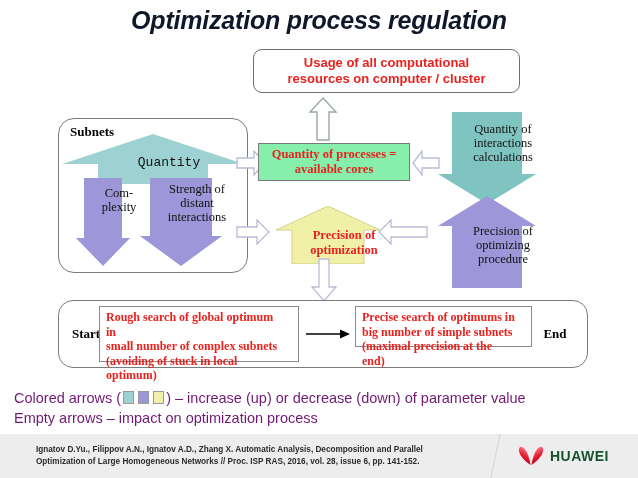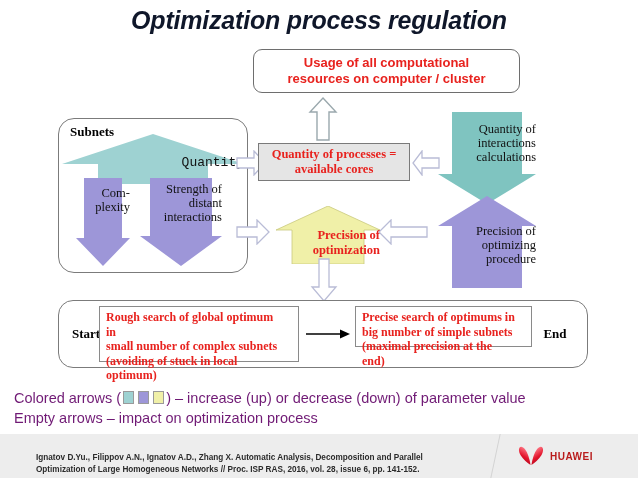--- a/index.html
+++ b/index.html
@@ -44,22 +44,22 @@
   #subnets-label{
     position:absolute;left:70px;top:124px;
     font-family:"Liberation Serif", serif;
     font-weight:bold;font-size:13px;color:#000;
   }
 
   
   .arrow-wrap{position:absolute;}
   .arrow-wrap svg{display:block;}
   .arrow-label{
-    position:absolute;left:0;width:100%;
-    text-align:right;
+    position:absolute;left:16px;width:100%;
+    text-align:center;
     font-family:"Liberation Serif", serif;
     font-size:12.5px;line-height:14px;color:#111;
     pointer-events:none;
   }
 
   
   #arrow-quantity{left:62px;top:134px;}
   #arrow-quantity .arrow-label{top:22px;font-size:13px;font-family:Liberation Mono, monospace;}
 
   
@@ -82,21 +82,21 @@
   #arrow-precision{left:276px;top:206px;}
   #arrow-precision .arrow-label{
     top:22px;
     font-family:"Liberation Serif", serif;
     font-weight:bold;font-size:12.5px;line-height:15px;color:#E8221E;
   }
 
   
   #processes-box{
     position:absolute;left:258px;top:143px;width:152px;height:38px;
-    border:1.2px solid #7a7a7a;background:#e5e5e5;
+    border:1.2px solid #7a7a7a;background:#86efac;
     display:flex;align-items:center;justify-content:center;text-align:center;
     font-family:"Liberation Serif", serif;
     font-weight:bold;font-size:12.5px;line-height:15px;color:#E8221E;
     box-sizing:border-box;
   }
 
   
   .empty-arrow{position:absolute;}
   .empty-arrow svg{display:block;}
   #empty-up-top{left:308px;top:96px;}
@@ -152,29 +152,29 @@
     background:#EDEDED;
   }
   #footer-divider{
     position:absolute;left:495px;top:434px;width:1px;height:44px;
     background:#d3d3d3;
     transform:skewX(-12deg);
   }
   #citation{
     position:absolute;left:36px;top:444px;width:450px;
     font-family:"Liberation Sans", sans-serif;
-    font-weight:bold;font-size:8.2px;line-height:12px;color:#2b2b2b;margin-top:8px;
+    font-weight:bold;font-size:8.2px;line-height:12px;color:#2b2b2b;
   }
   #huawei-logo{
     position:absolute;left:518px;top:445px;height:22px;
     display:flex;align-items:center;gap:6px;
   }
   #huawei-wordmark{
     font-family:"Liberation Sans", sans-serif;
-    font-weight:bold;font-size:10px;letter-spacing:0.5px;color:#b91c1c;
+    font-weight:bold;font-size:14px;letter-spacing:0.5px;color:#14532d;
   }
 </style>
 </head>
 <body>
 
 <div class="slide">
 
   <div id="slide-title" style="color: #0f172a; font-style: italic;">Optimization process regulation</div>
 
   <div id="usage-box">

